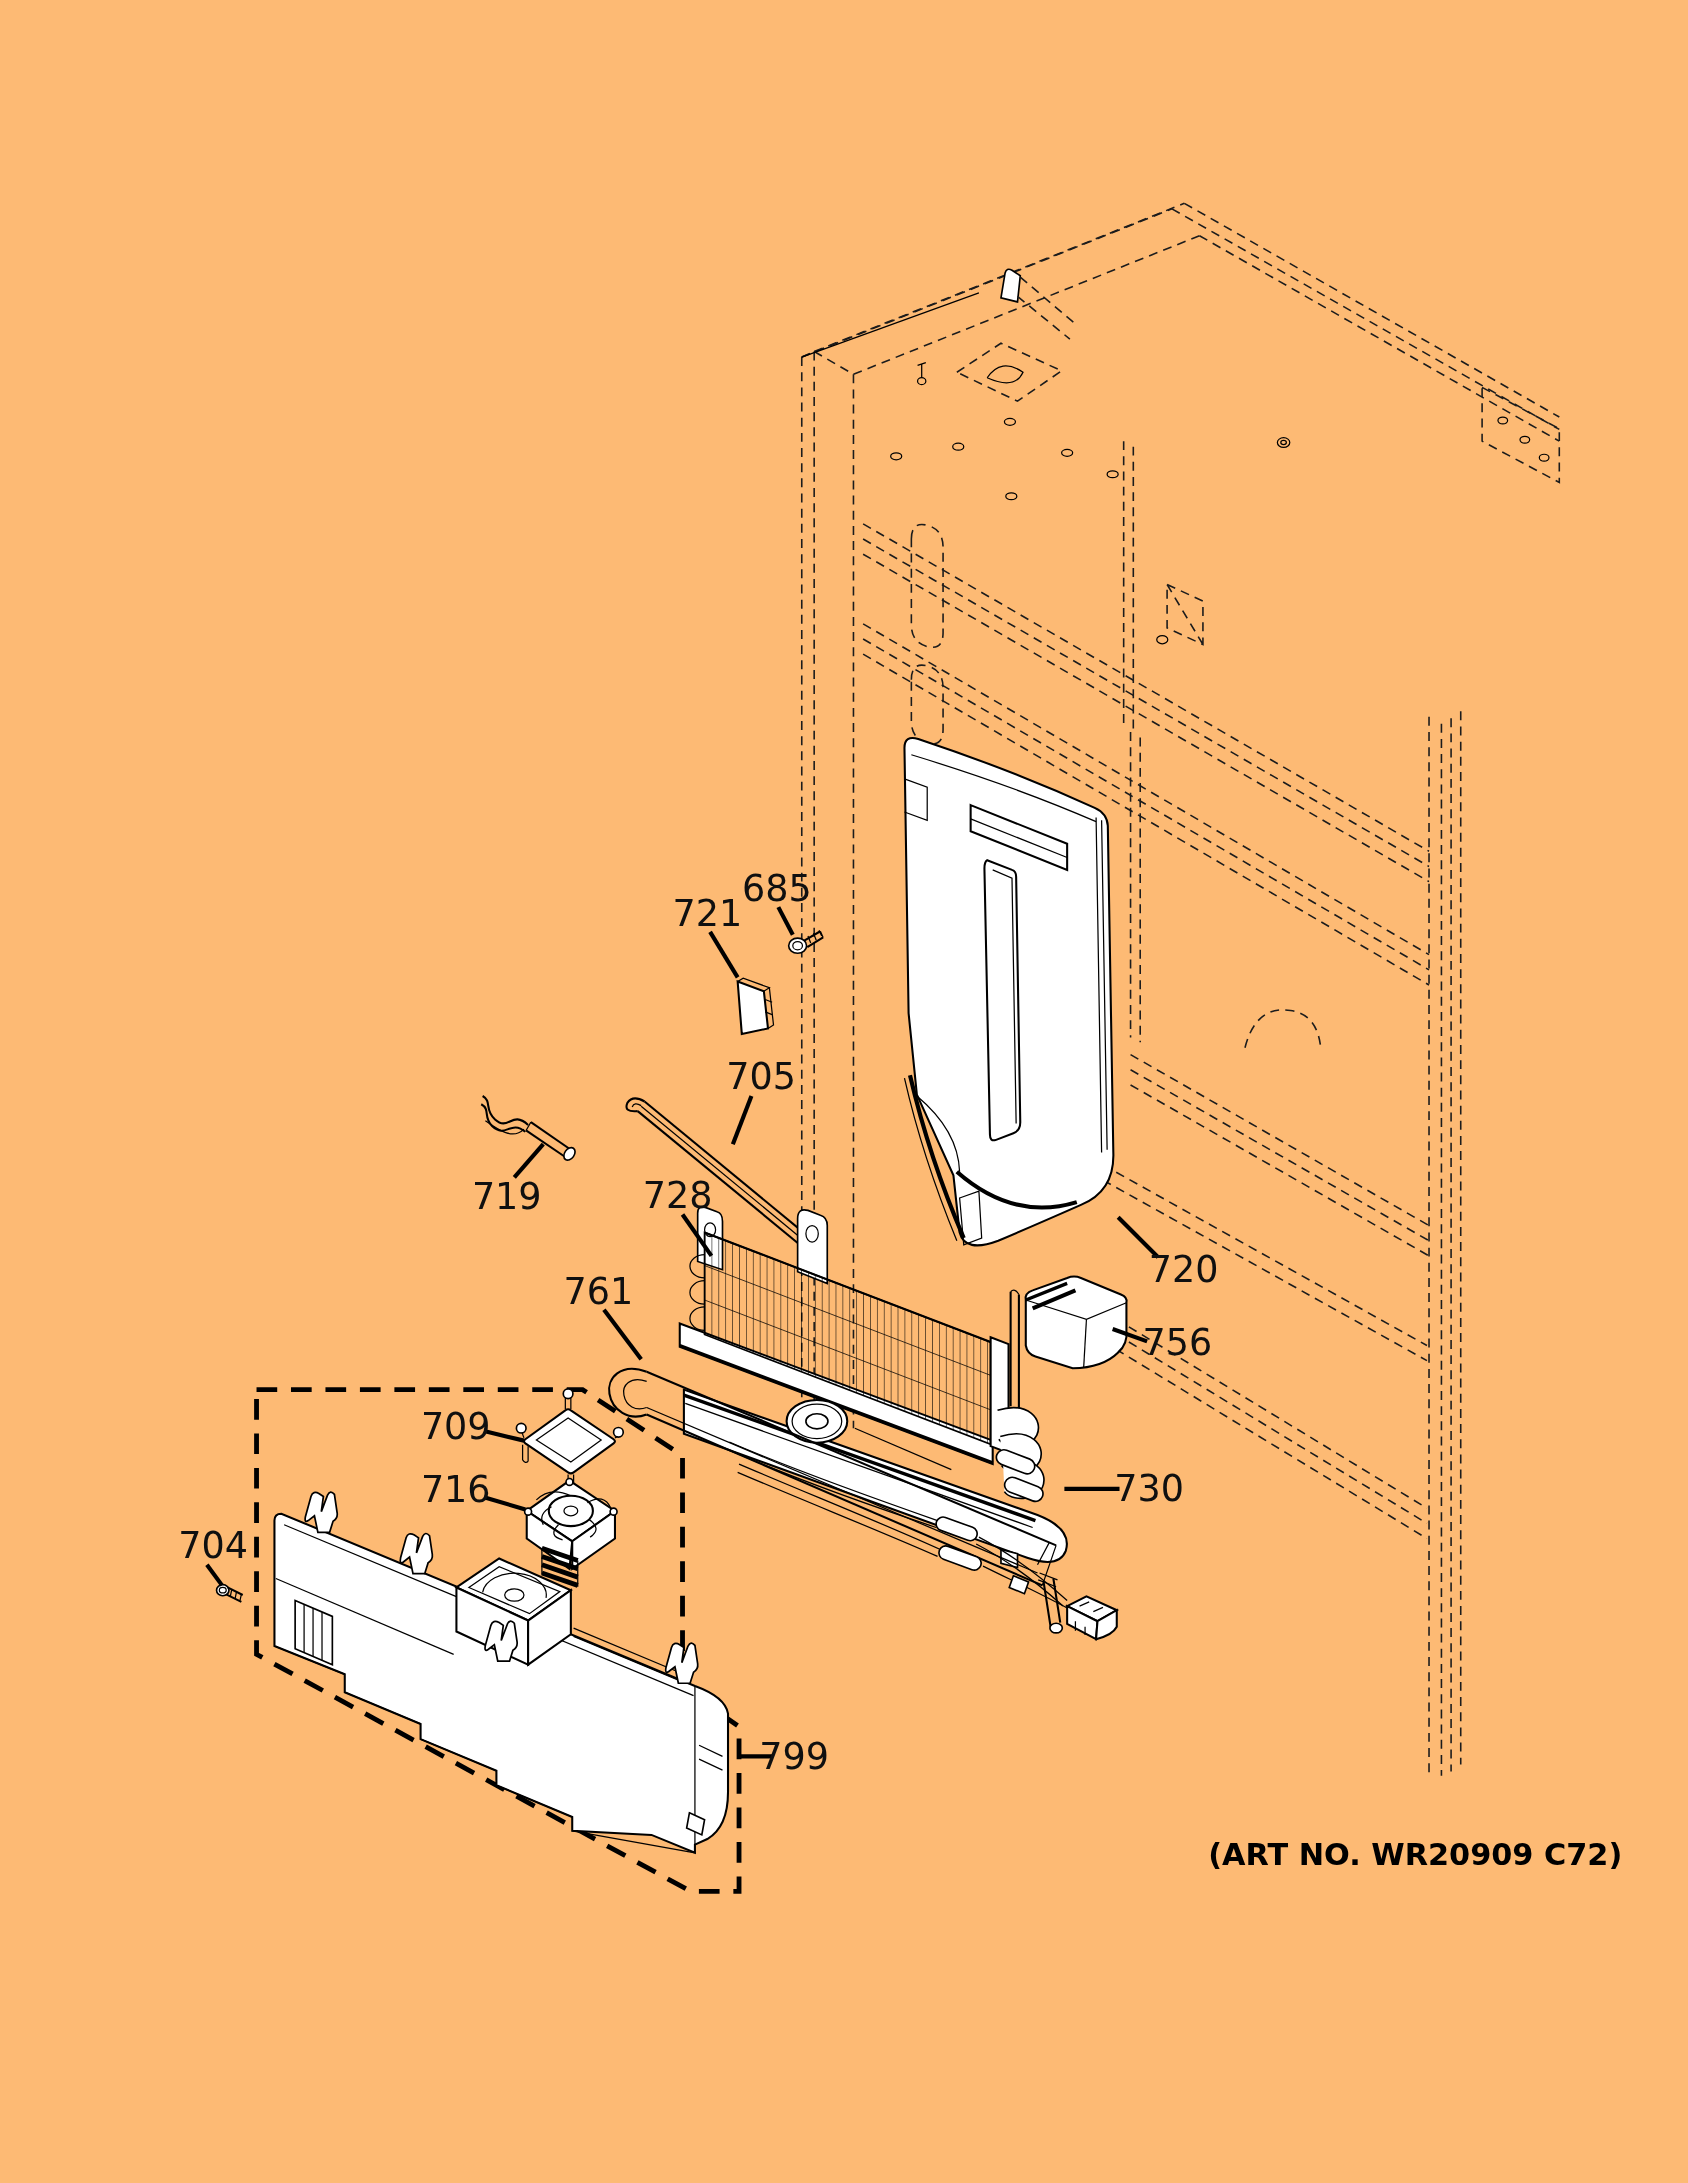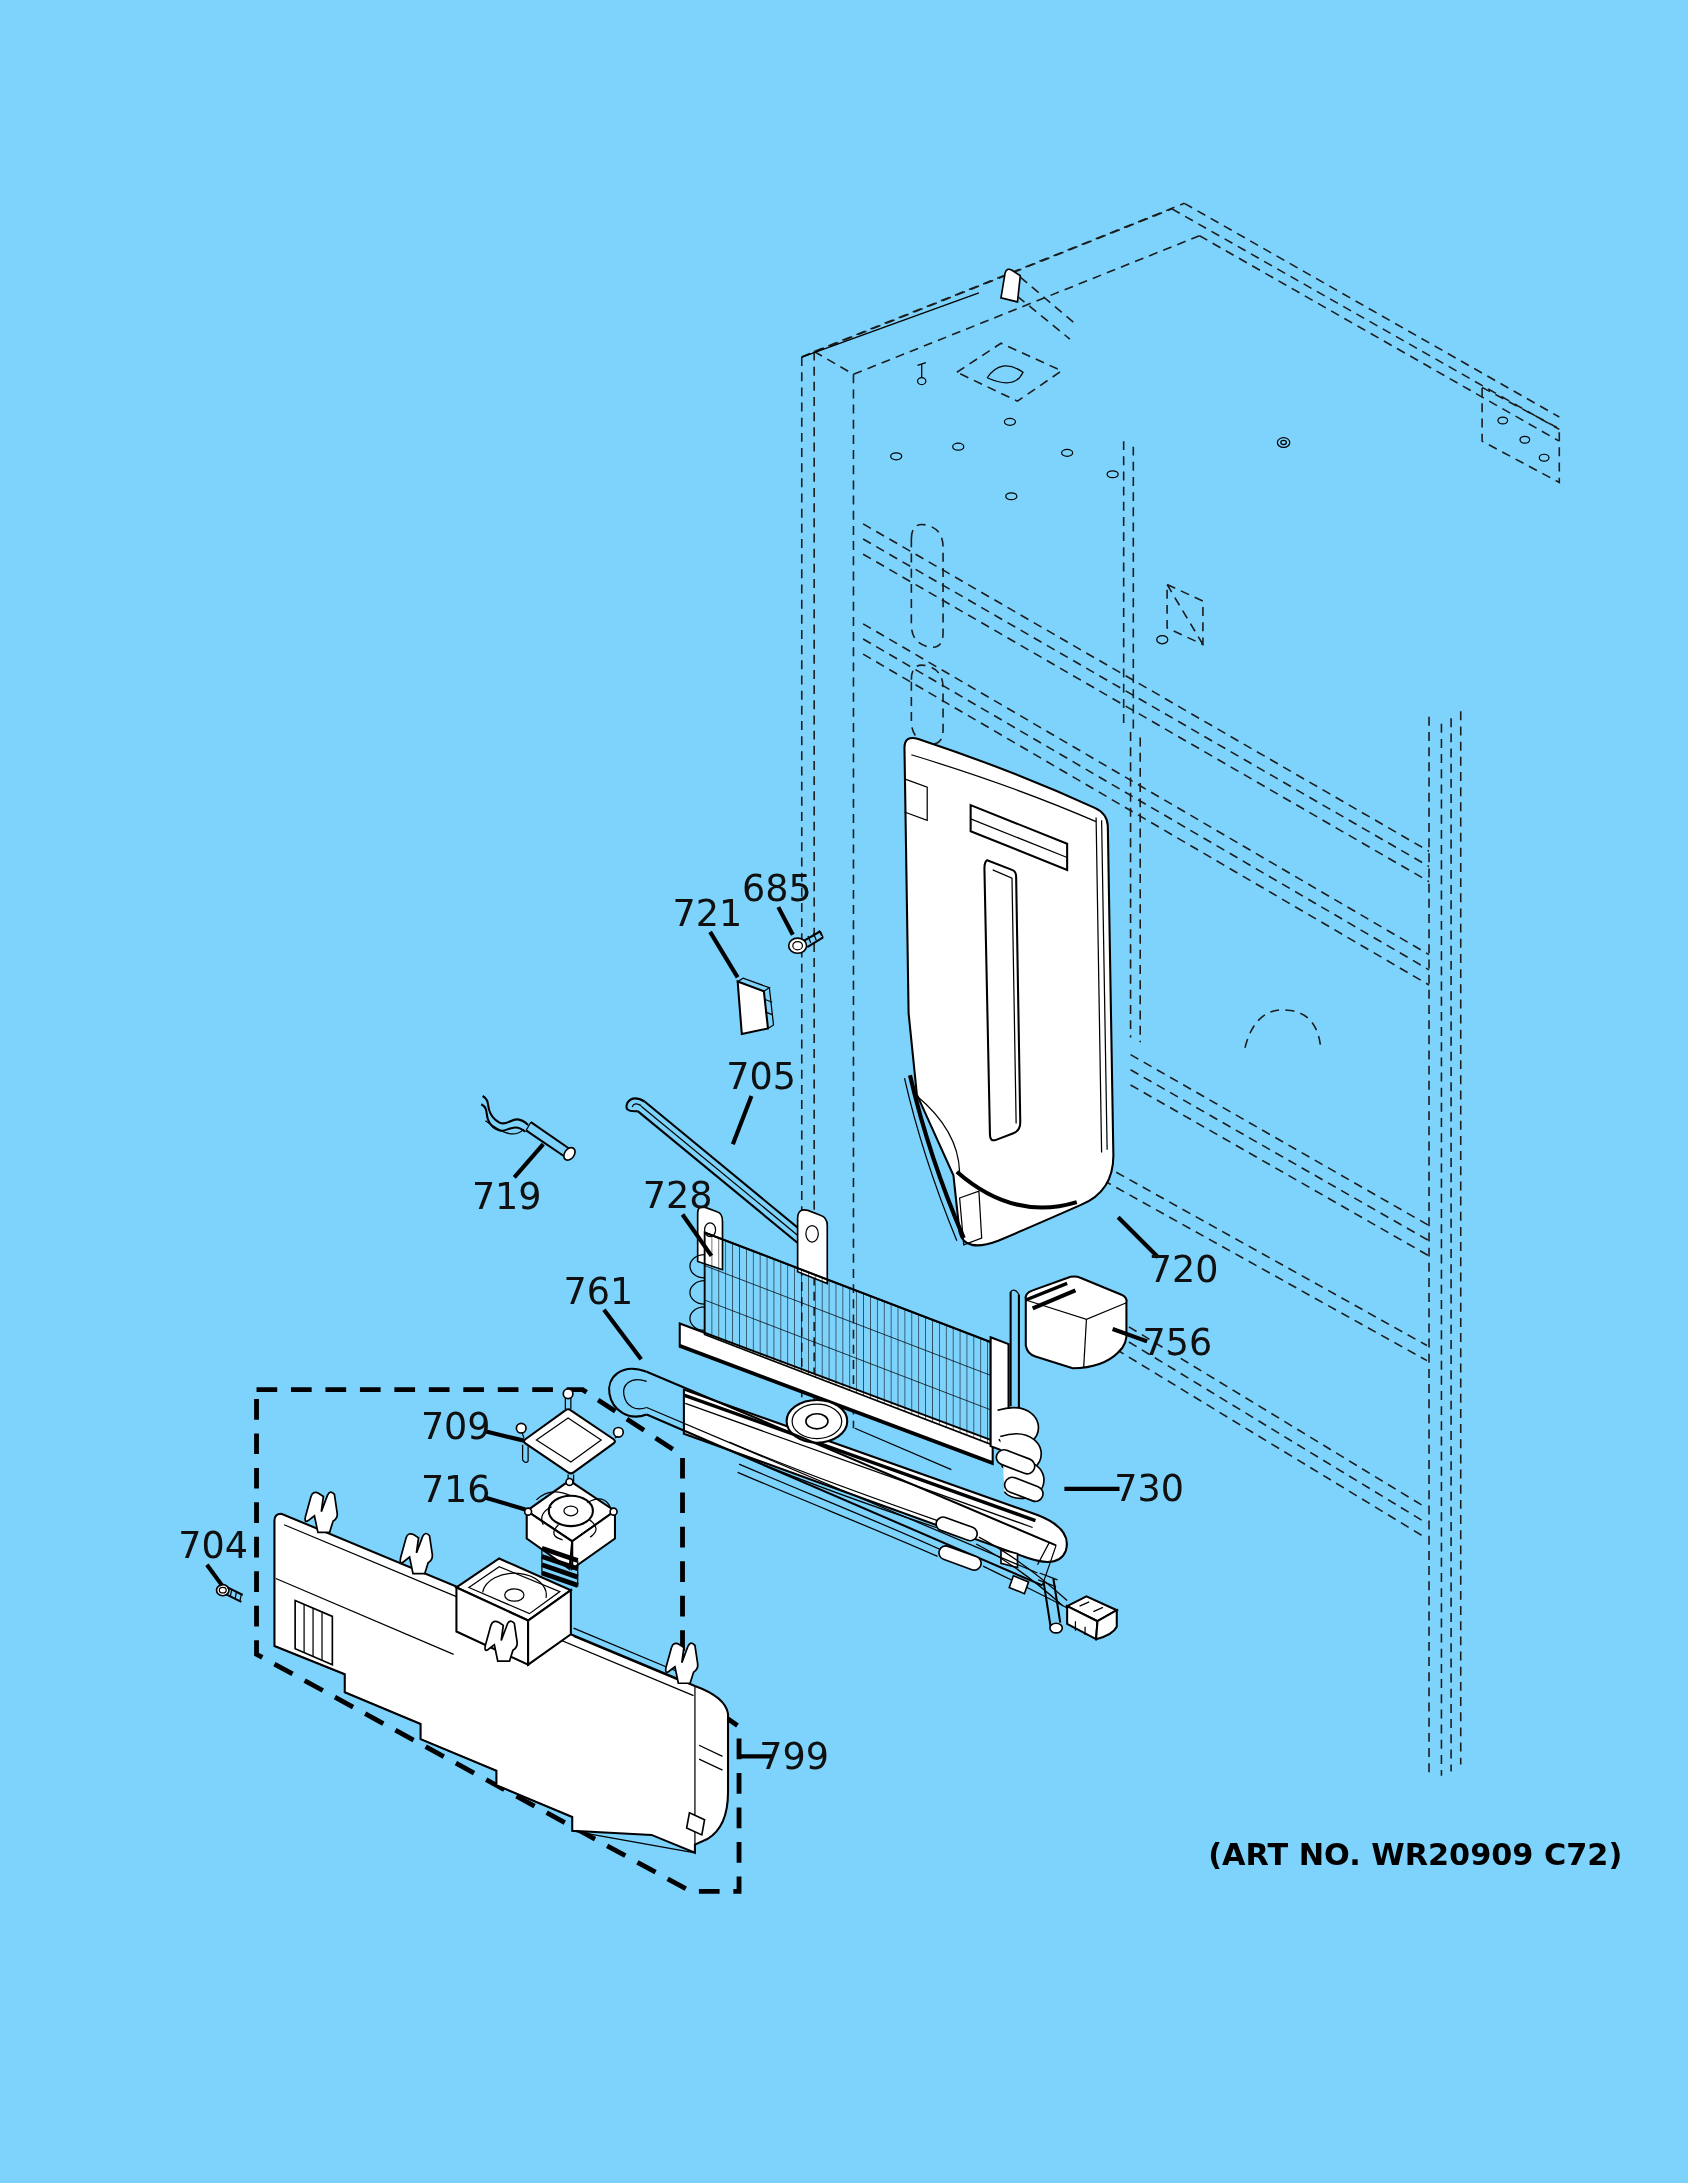--- a/index.html
+++ b/index.html
@@ -1,16 +1,16 @@
 <!DOCTYPE html>
 <html style="font-size:11px"><head>
 <meta charset="utf-8">
 <style>
   html,body{margin:0;padding:0;background:#ffffff;}
-  .stage{position:relative;width:1689px;height:2183px;background:#7dd3fc;overflow:hidden;}
+  .stage{position:relative;width:1689px;height:2183px;background:#fdba74;overflow:hidden;}
   svg{display:block;width:100%;height:100%;}
   .callout{font-family:"DejaVu Sans", sans-serif;font-size:53px;fill:#101010;}
   .artno{font-family:"DejaVu Sans", sans-serif;font-size:44px;font-weight:bold;fill:#000;}
   .ln{stroke:#000;fill:none;stroke-width:3;}
   .thin{stroke:#000;fill:none;stroke-width:1.8;}
   .bold{stroke:#000;fill:none;stroke-width:6;}
   .wh{fill:#ffffff;stroke:#000;stroke-width:3;}
   .wh2{fill:#ffffff;stroke:#000;stroke-width:2.4;}
   .dash{stroke:#1c1c1c;fill:none;stroke-width:2.3;stroke-dasharray:13 9;}
   .dbox{stroke:#000;fill:none;stroke-width:7;stroke-dasharray:30 20;}

